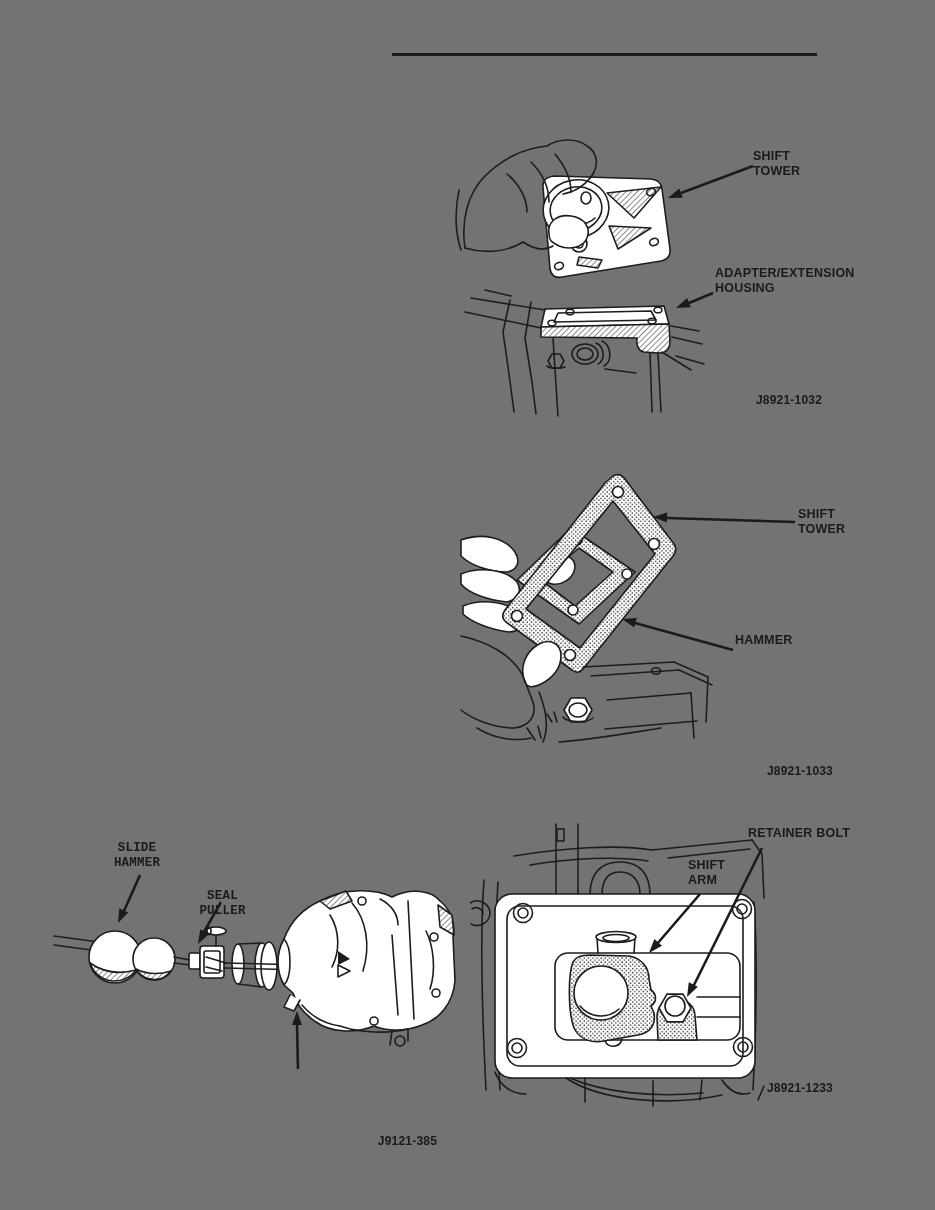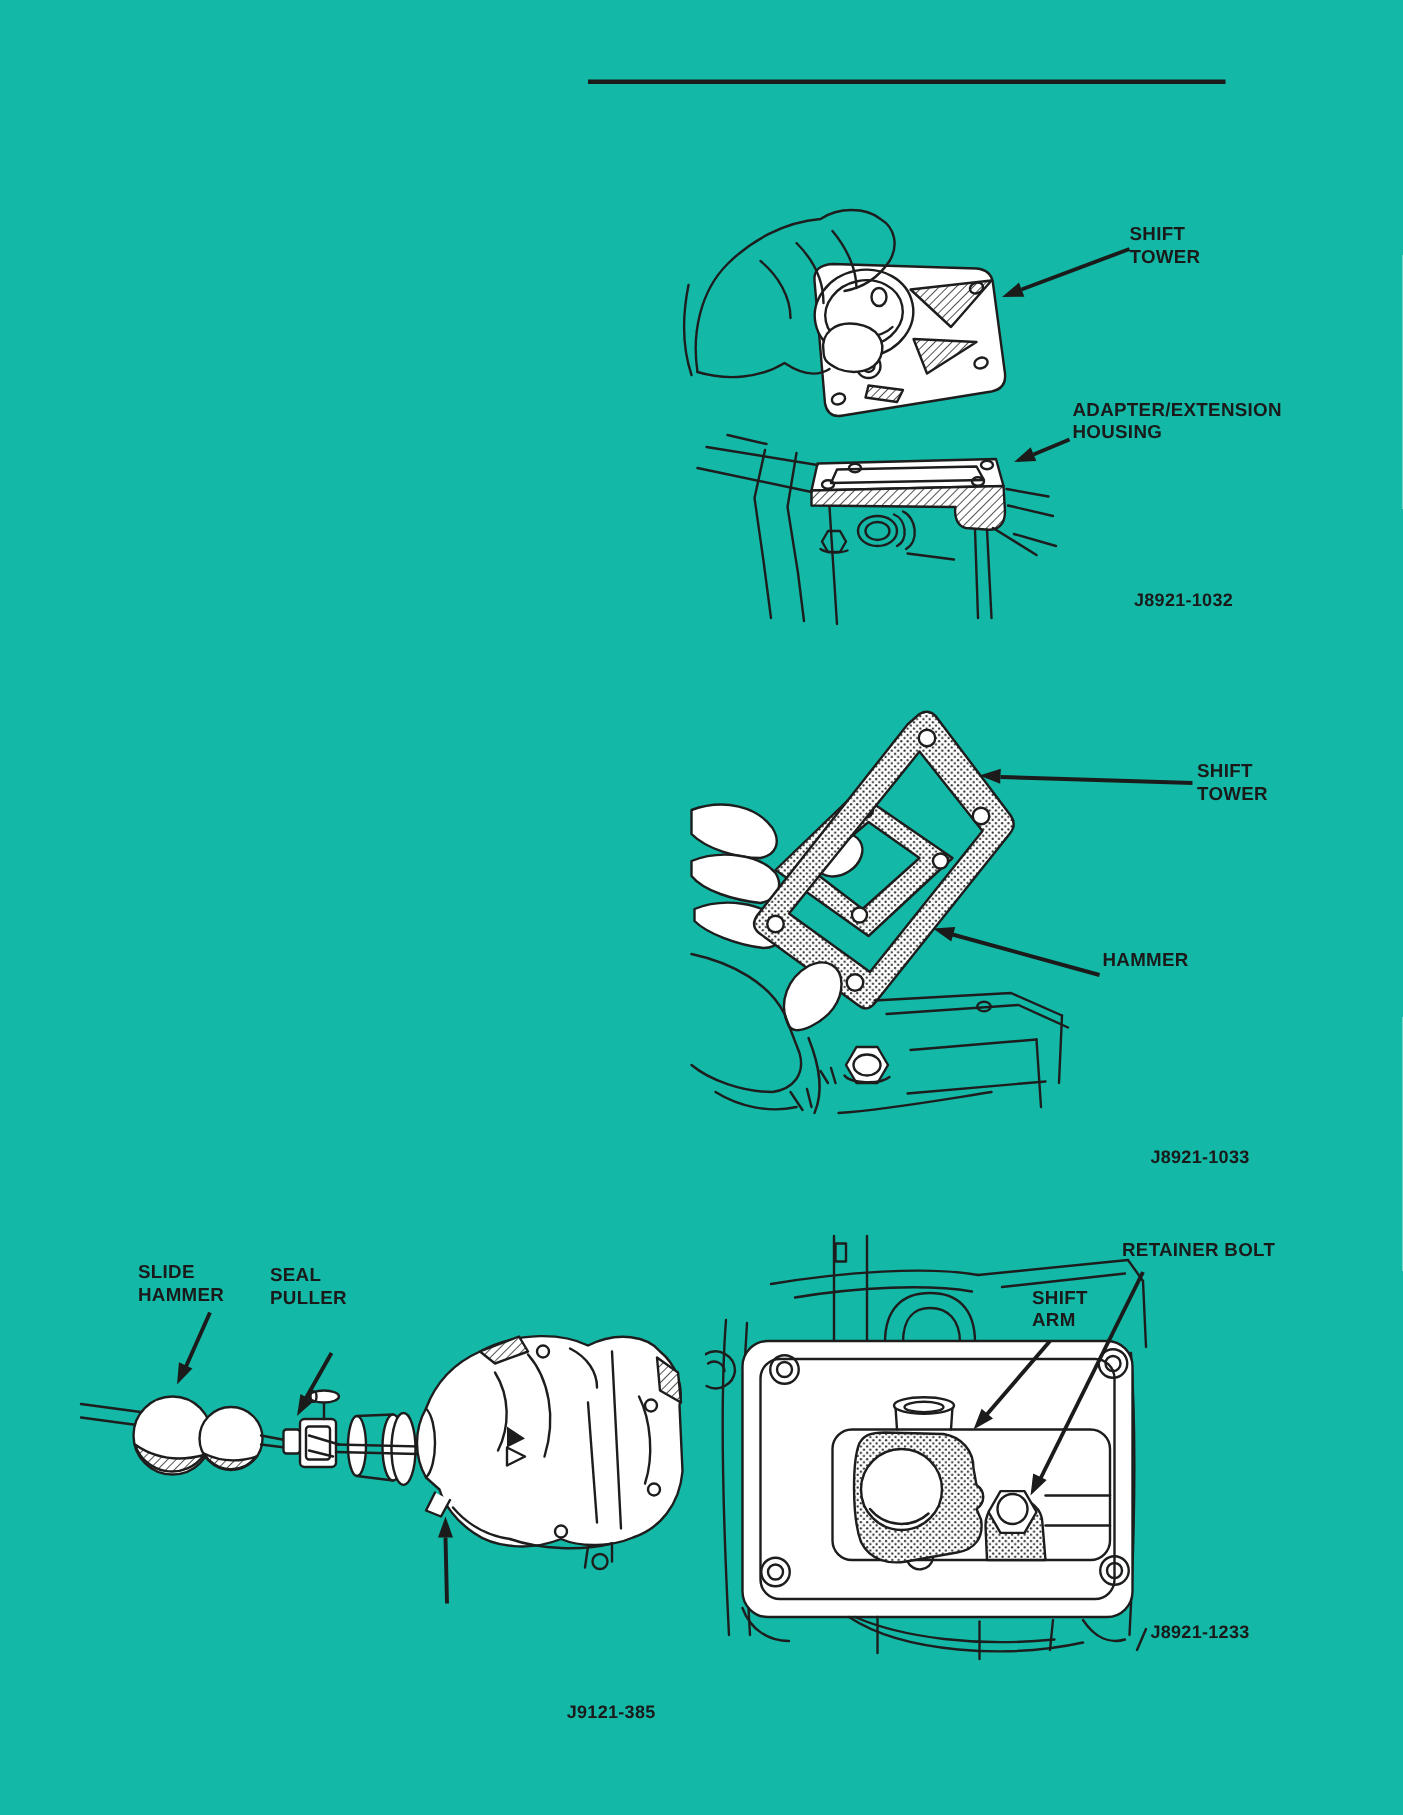--- a/index.html
+++ b/index.html
@@ -1,33 +1,33 @@
 <!DOCTYPE html>
 <html><head>
 <meta charset="utf-8">
 <style>
   * { margin:0; padding:0; box-sizing:border-box; }
   html,body { background:#ffffff; }
   body {
     width:935px; height:1210px; position:relative; overflow:hidden;
     font-family:"Liberation Sans", sans-serif; color:#1d1d1d;
   }
-  .page { position:absolute; inset:0; background:#14b8a6; }
+  .page { position:absolute; inset:0; background:#737373; }
   .rule { position:absolute; background:#1b1b1b; }
   .fig  { position:absolute; }
   .fig svg { position:absolute; left:0; top:0; display:block; }
   .callout {
     position:absolute; font-size:12.5px; font-weight:bold; line-height:15px;
     letter-spacing:.2px; color:#1a1a1a; white-space:pre;
   }
   .figid {
     position:absolute; font-size:12px; font-weight:bold; color:#1a1a1a;
     text-align:right; letter-spacing:.2px; white-space:pre;
   }
-  .ctr { text-align:left; }
+  .ctr { text-align:center;font-family:Liberation Mono, monospace; }
 </style>
 </head>
 <body>
 
 <div class="page">
 
   <div class="rule" style="left:392px; top:53px; width:425px; height:3px;"></div>
 
   <div class="fig" style="left:455px; top:130px; width:400px; height:292px;">
     <svg width="400" height="292" viewBox="0 0 400 292">
@@ -333,21 +333,21 @@
 HOUSING</div>
   <div class="figid" style="left:745px; top:393px; width:88px;text-align:center;">J8921-1032</div>
 
   <div class="callout" style="left:798px; top:507px;">SHIFT
 TOWER</div>
   <div class="callout" style="left:735px; top:633px;">HAMMER</div>
   <div class="figid" style="left:745px; top:764px; width:88px;text-align:right;">J8921-1033</div>
 
   <div class="callout ctr" style="left:92px; top:841px; width:90px;">SLIDE
 HAMMER</div>
-  <div class="callout ctr" style="left:180px; top:843px; width:85px;">SEAL
+  <div class="callout ctr" style="left:180px; top:889px; width:85px;">SEAL
 PULLER</div>
   <div class="figid" style="left:352px; top:1096px; width:85px;margin-top:38px;">J9121-385</div>
 
   <div class="callout" style="left:748px; top:826px;">RETAINER BOLT</div>
   <div class="callout" style="left:688px; top:858px;">SHIFT
 ARM</div>
   <div class="figid" style="left:745px; top:1081px; width:88px;">J8921-1233</div>
 
 </div>
 

